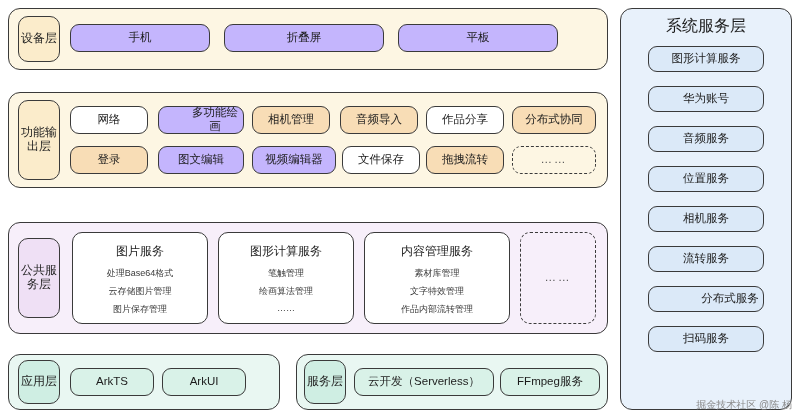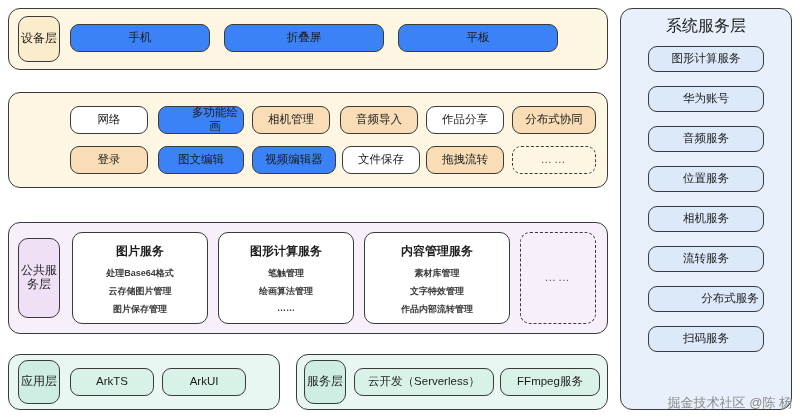--- a/index.html
+++ b/index.html
@@ -63,21 +63,20 @@
     color: #555;
     letter-spacing: 2px;
   }
 
   .group {
     position: absolute;
     box-sizing: border-box;
     border: 1.3px solid #3a3a3a;
     border-radius: 10px;
     background: #ffffff;
-    font-weight: bold;
   }
   .group-title {
     position: absolute;
     left: 0; right: 0;
     text-align: center;
     font-size: 12px;
     color: #1c1c1c;
   }
   .group-line {
     position: absolute;
@@ -94,31 +93,31 @@
   .bg-app      { background: #e9f7f2; }
   .bg-service  { background: #e9f7f2; }
   .bg-system   { background: #e8f1fb; }
 
   .lbl-device  { background: #fbeccb; }
   .lbl-func    { background: #fbeccb; }
   .lbl-public  { background: #efe0f5; }
   .lbl-app     { background: #cfeee3; }
   .lbl-service { background: #cfeee3; }
 
-  .chip-cream   { background: #3b82f6; }
+  .chip-cream   { background: #c4b5fd; }
   .chip-orange  { background: #f8ddb6; }
   .chip-white   { background: #ffffff; }
   .chip-mint    { background: #d9f2e8; }
   .chip-blue    { background: #dbe9f8; }
 
   .watermark {
     position: absolute;
     right: 8px;
     bottom: 6px;
-    font-size: 13px;
+    font-size: 10px;
     color: #8a8a8a;
     white-space: nowrap;
   }
 </style>
 </head>
 <body>
 
 <div class="board">
 
   <div class="panel bg-device" style="left:8px; top:8px; width:600px; height:62px;"></div>
@@ -129,20 +128,23 @@
     <span>手机</span>
   </div>
   <div class="chip chip-cream" style="left:224px; top:24px; width:160px; height:28px;">
     <span>折叠屏</span>
   </div>
   <div class="chip chip-cream" style="left:398px; top:24px; width:160px; height:28px;">
     <span>平板</span>
   </div>
 
   <div class="panel bg-func" style="left:8px; top:92px; width:600px; height:96px;"></div>
+  <div class="panel-label lbl-func" style="left:18px; top:100px; width:42px; height:80px;">
+    <span>功能输出层</span>
+  </div>
 
   <div class="chip chip-white" style="left:70px; top:106px; width:78px; height:28px;">
     <span>网络</span>
   </div>
   <div class="chip chip-cream" style="left:158px; top:106px; width:86px; height:28px;padding-left:28px;">
     <span>多功能绘画</span>
   </div>
   <div class="chip chip-orange" style="left:252px; top:106px; width:78px; height:28px;">
     <span>相机管理</span>
   </div>

